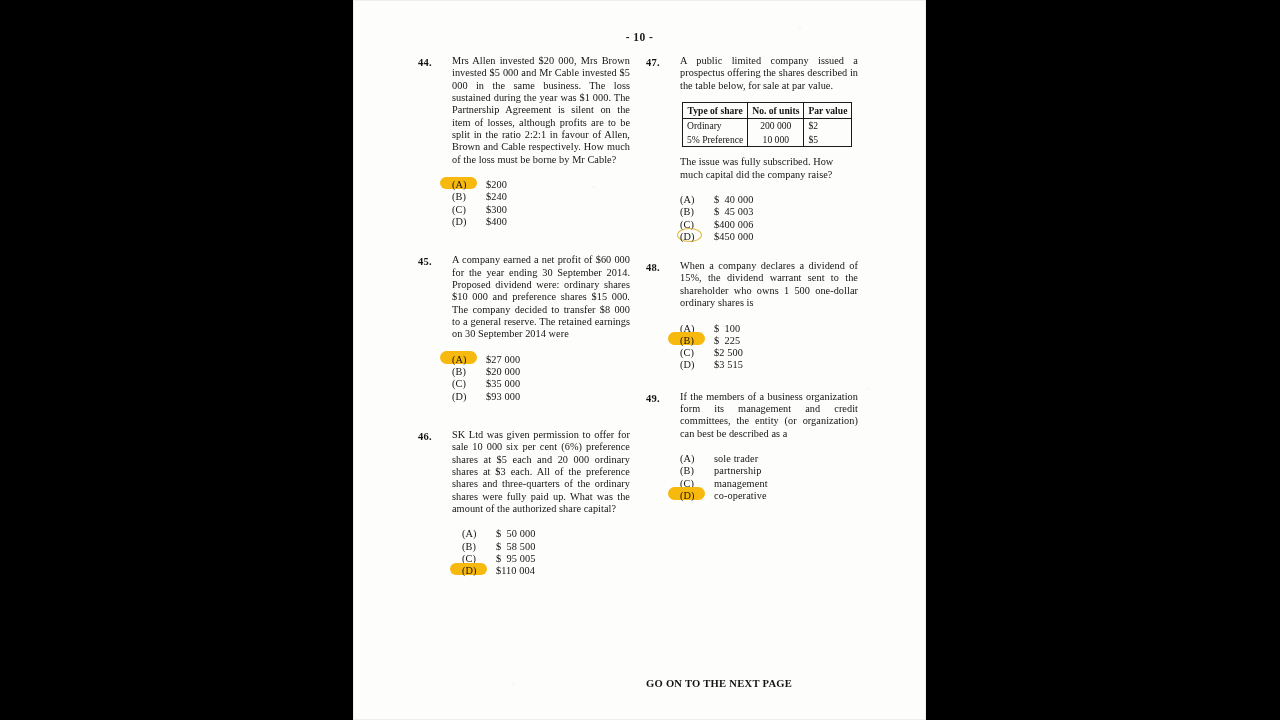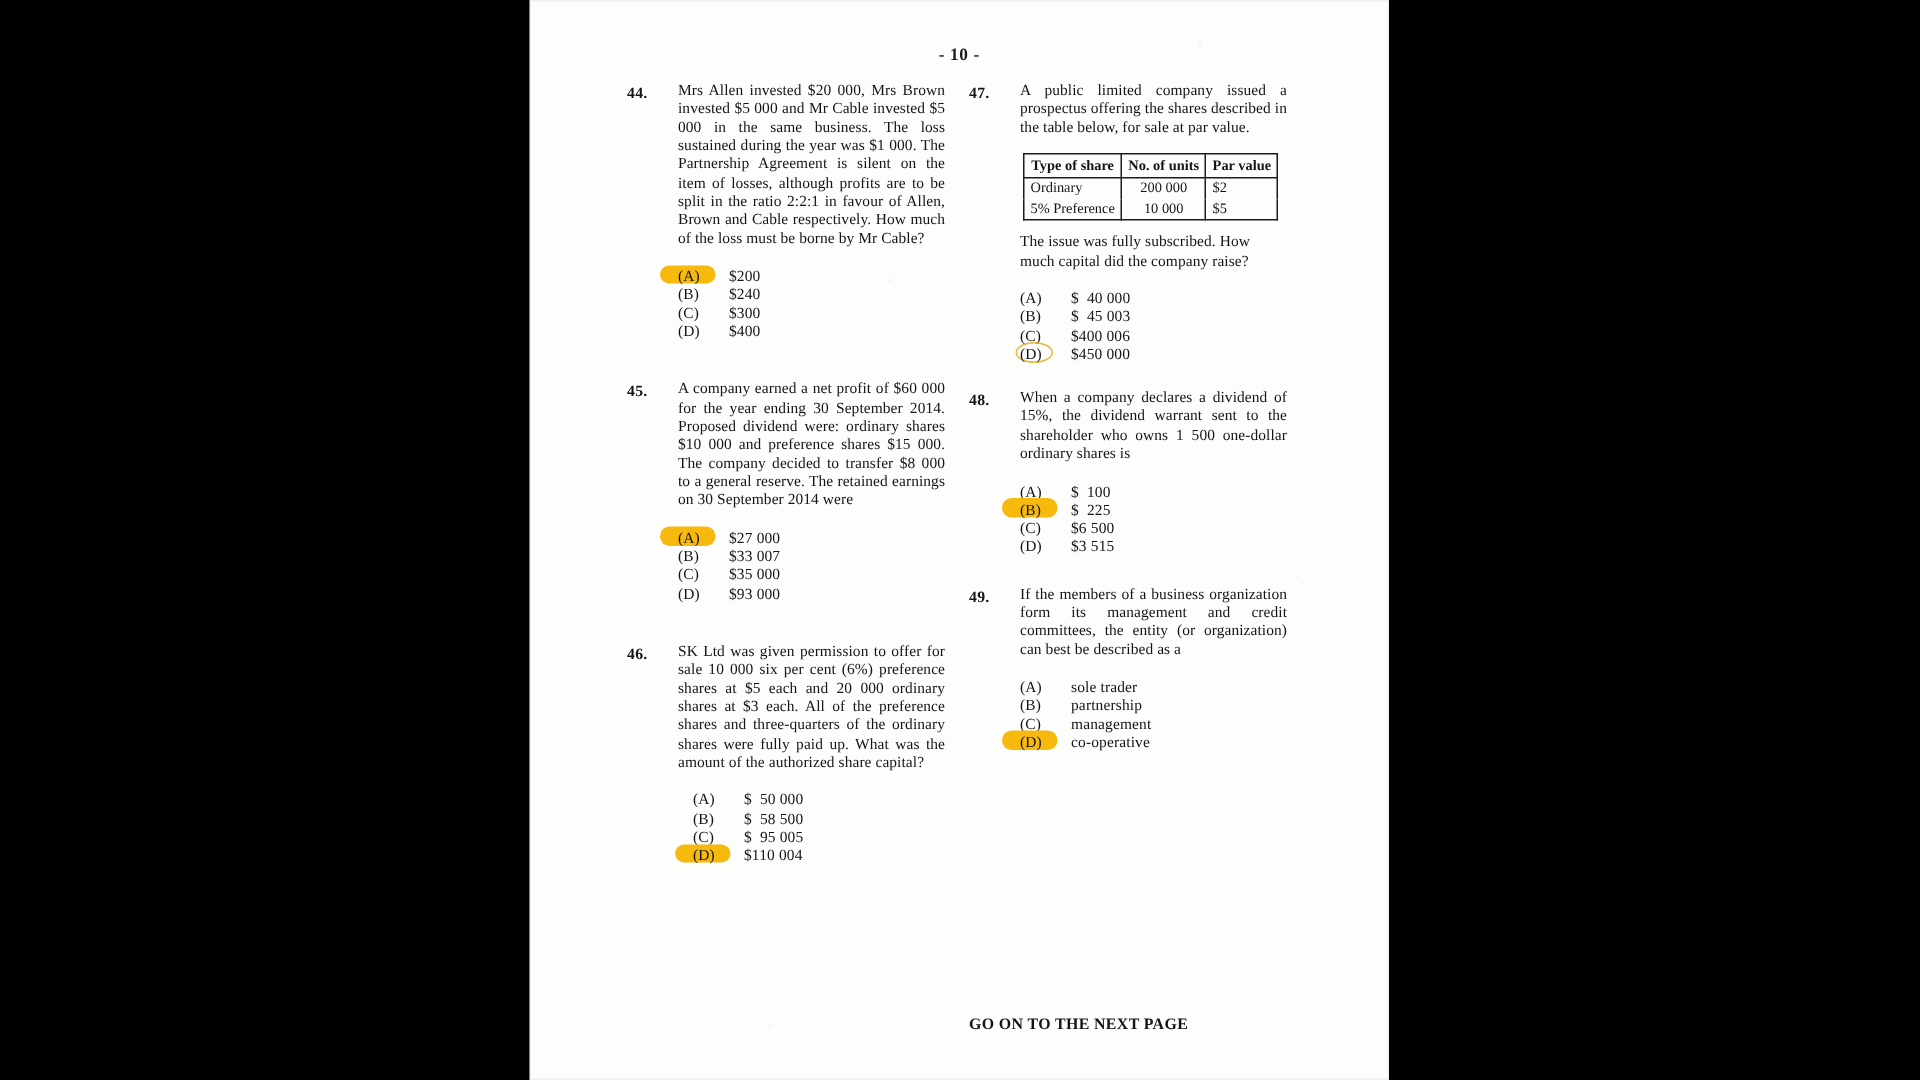--- a/index.html
+++ b/index.html
@@ -212,21 +212,21 @@
         <div class="q-num">45.</div>
         <div class="q-body">
           <div class="q-stem">A company earned a net profit of $60 000 for the year ending 30 September 2014.  Proposed dividend were: ordinary shares $10 000 and preference shares $15 000.  The company decided to transfer $8 000 to a general reserve.  The retained earnings on 30 September 2014 were</div>
           <div class="options">
             <div class="option marked">
               <span class="opt-letter">(A)</span>
               <span class="opt-text">$27 000</span>
             </div>
             <div class="option">
               <span class="opt-letter">(B)</span>
-              <span class="opt-text">$33 007</span>
+              <span class="opt-text">$20 000</span>
             </div>
             <div class="option">
               <span class="opt-letter">(C)</span>
               <span class="opt-text">$35 000</span>
             </div>
             <div class="option">
               <span class="opt-letter">(D)</span>
               <span class="opt-text">$93 000</span>
             </div>
           </div>
@@ -312,21 +312,21 @@
             <div class="option">
               <span class="opt-letter">(A)</span>
               <span class="opt-text">$  100</span>
             </div>
             <div class="option marked">
               <span class="opt-letter">(B)</span>
               <span class="opt-text">$  225</span>
             </div>
             <div class="option">
               <span class="opt-letter">(C)</span>
-              <span class="opt-text">$6 500</span>
+              <span class="opt-text">$2 500</span>
             </div>
             <div class="option">
               <span class="opt-letter">(D)</span>
               <span class="opt-text">$3 515</span>
             </div>
           </div>
         </div>
       </div>
       <div class="question">
         <div class="q-num">49.</div>

